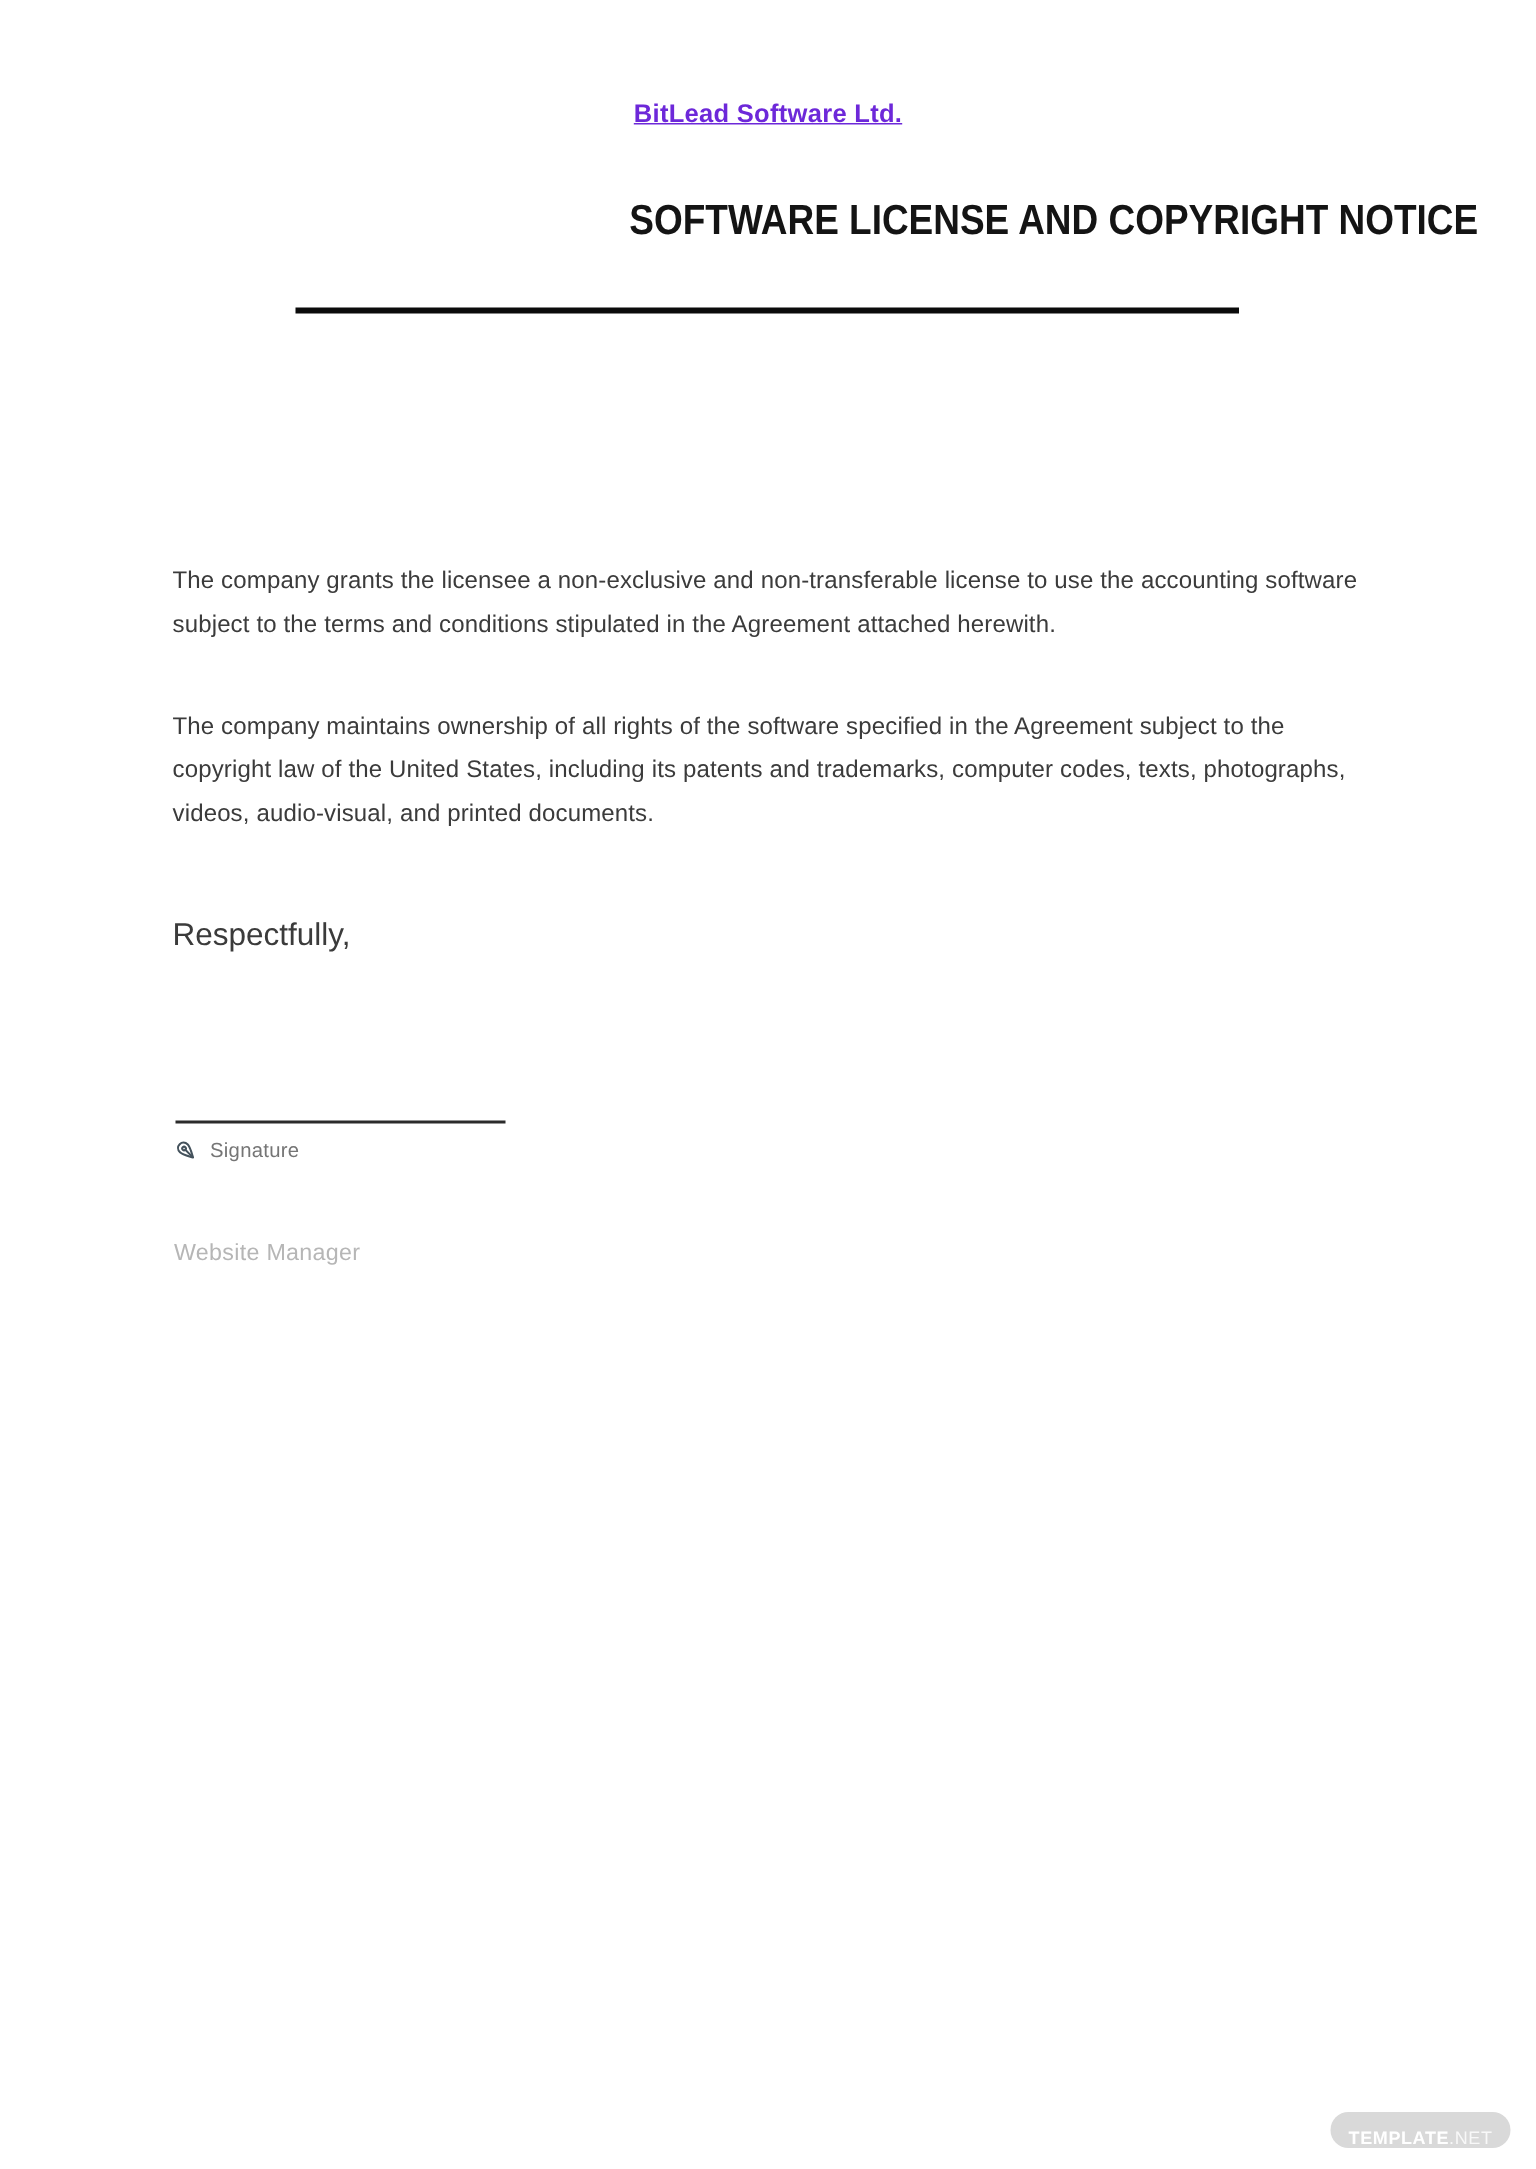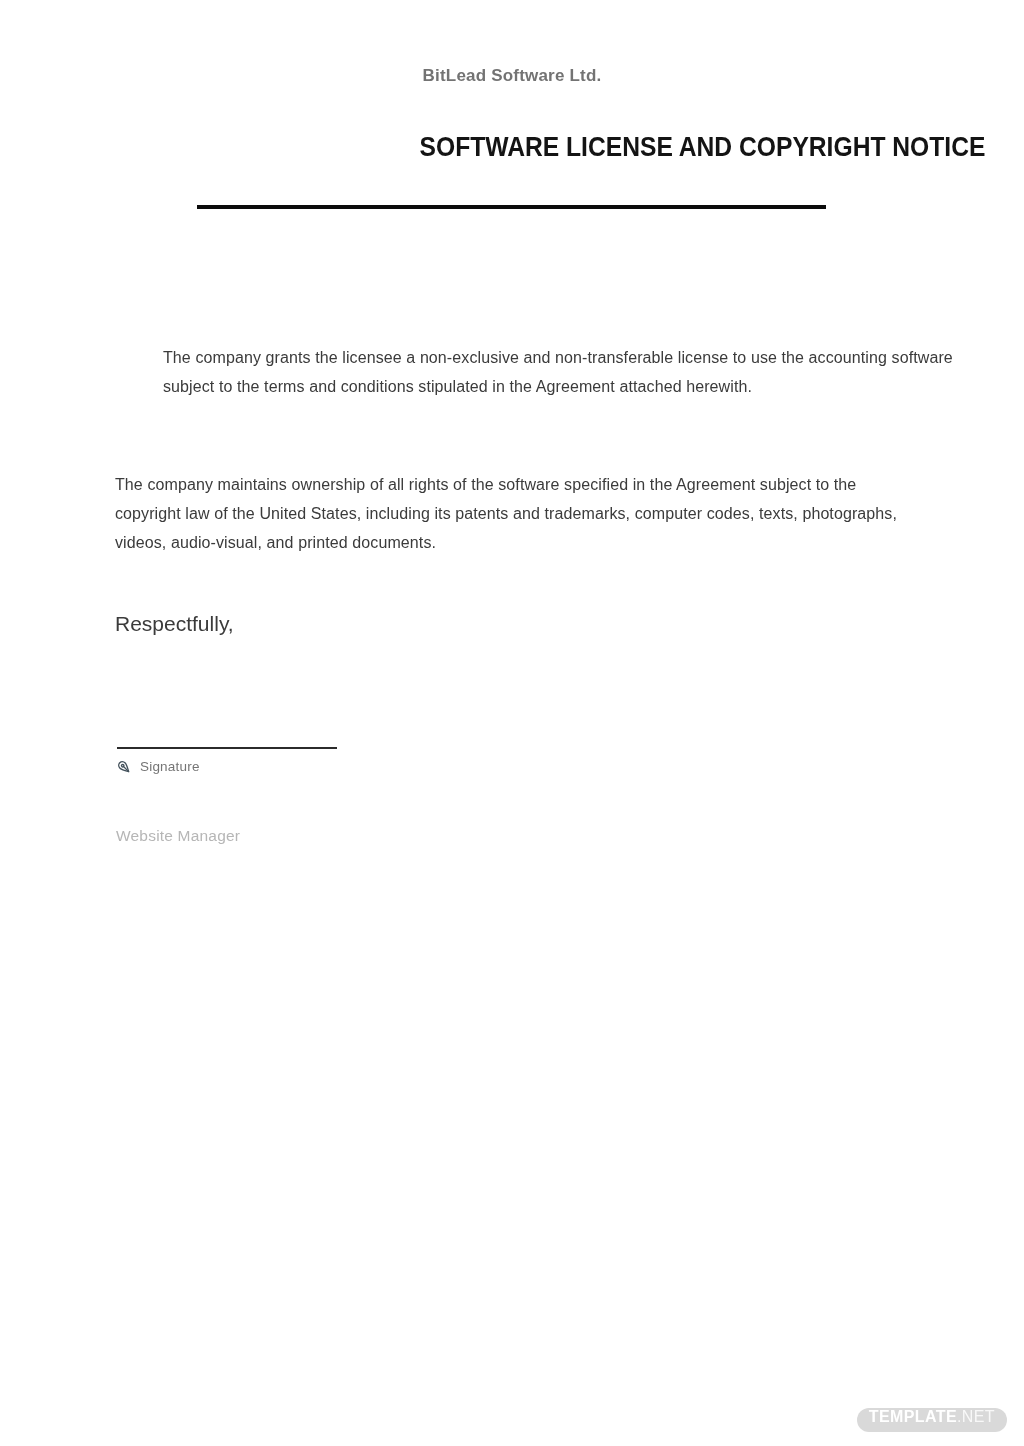--- a/index.html
+++ b/index.html
@@ -16,22 +16,23 @@
   }
 
   .company-name {
     position: absolute;
     top: 66px;
     left: 0;
     width: 100%;
     text-align: center;
     font-size: 17px;
     font-weight: 700;
-    color: #737373;
+    color: #6d28d9;
     letter-spacing: 0.2px;
+    text-decoration: underline;
   }
 
   .title-wrap {
     position: absolute;
     top: 131px;
     left: 0;
     width: 100%;
     text-align: right;
   }
   .doc-title {
@@ -66,21 +67,21 @@
 
   .body-para {
     position: absolute;
     left: 115px;
     width: 800px;
     font-size: 16px;
     line-height: 29px;
     color: #3b3b3b;
     letter-spacing: 0.1px;
   }
-  .para-1 { top: 343px; margin-left: 48px; }
+  .para-1 { top: 373px; }
   .para-2 { top: 470px; }
 
   .closing {
     position: absolute;
     left: 115px;
     top: 612px;
     font-size: 21px;
     color: #3b3b3b;
   }
 
@@ -119,22 +120,22 @@
 
   .watermark-pill {
     position: absolute;
     right: 17px;
     top: 1408px;
     height: 24px;
     padding: 0 12px;
     background: #d9d9d9;
     border-radius: 12px;
     display: flex;
-    align-items: flex-start;
-    font-size: 16px;
+    align-items: flex-end;
+    font-size: 12px;
     letter-spacing: 0.4px;
     user-select: none;
   }
   .watermark-pill .brand-bold { color: #ffffff; font-weight: 700; }
   .watermark-pill .brand-light { color: rgba(255,255,255,0.82); font-weight: 400; }
 </style>
 </head>
 <body>
 
 <div class="page">

